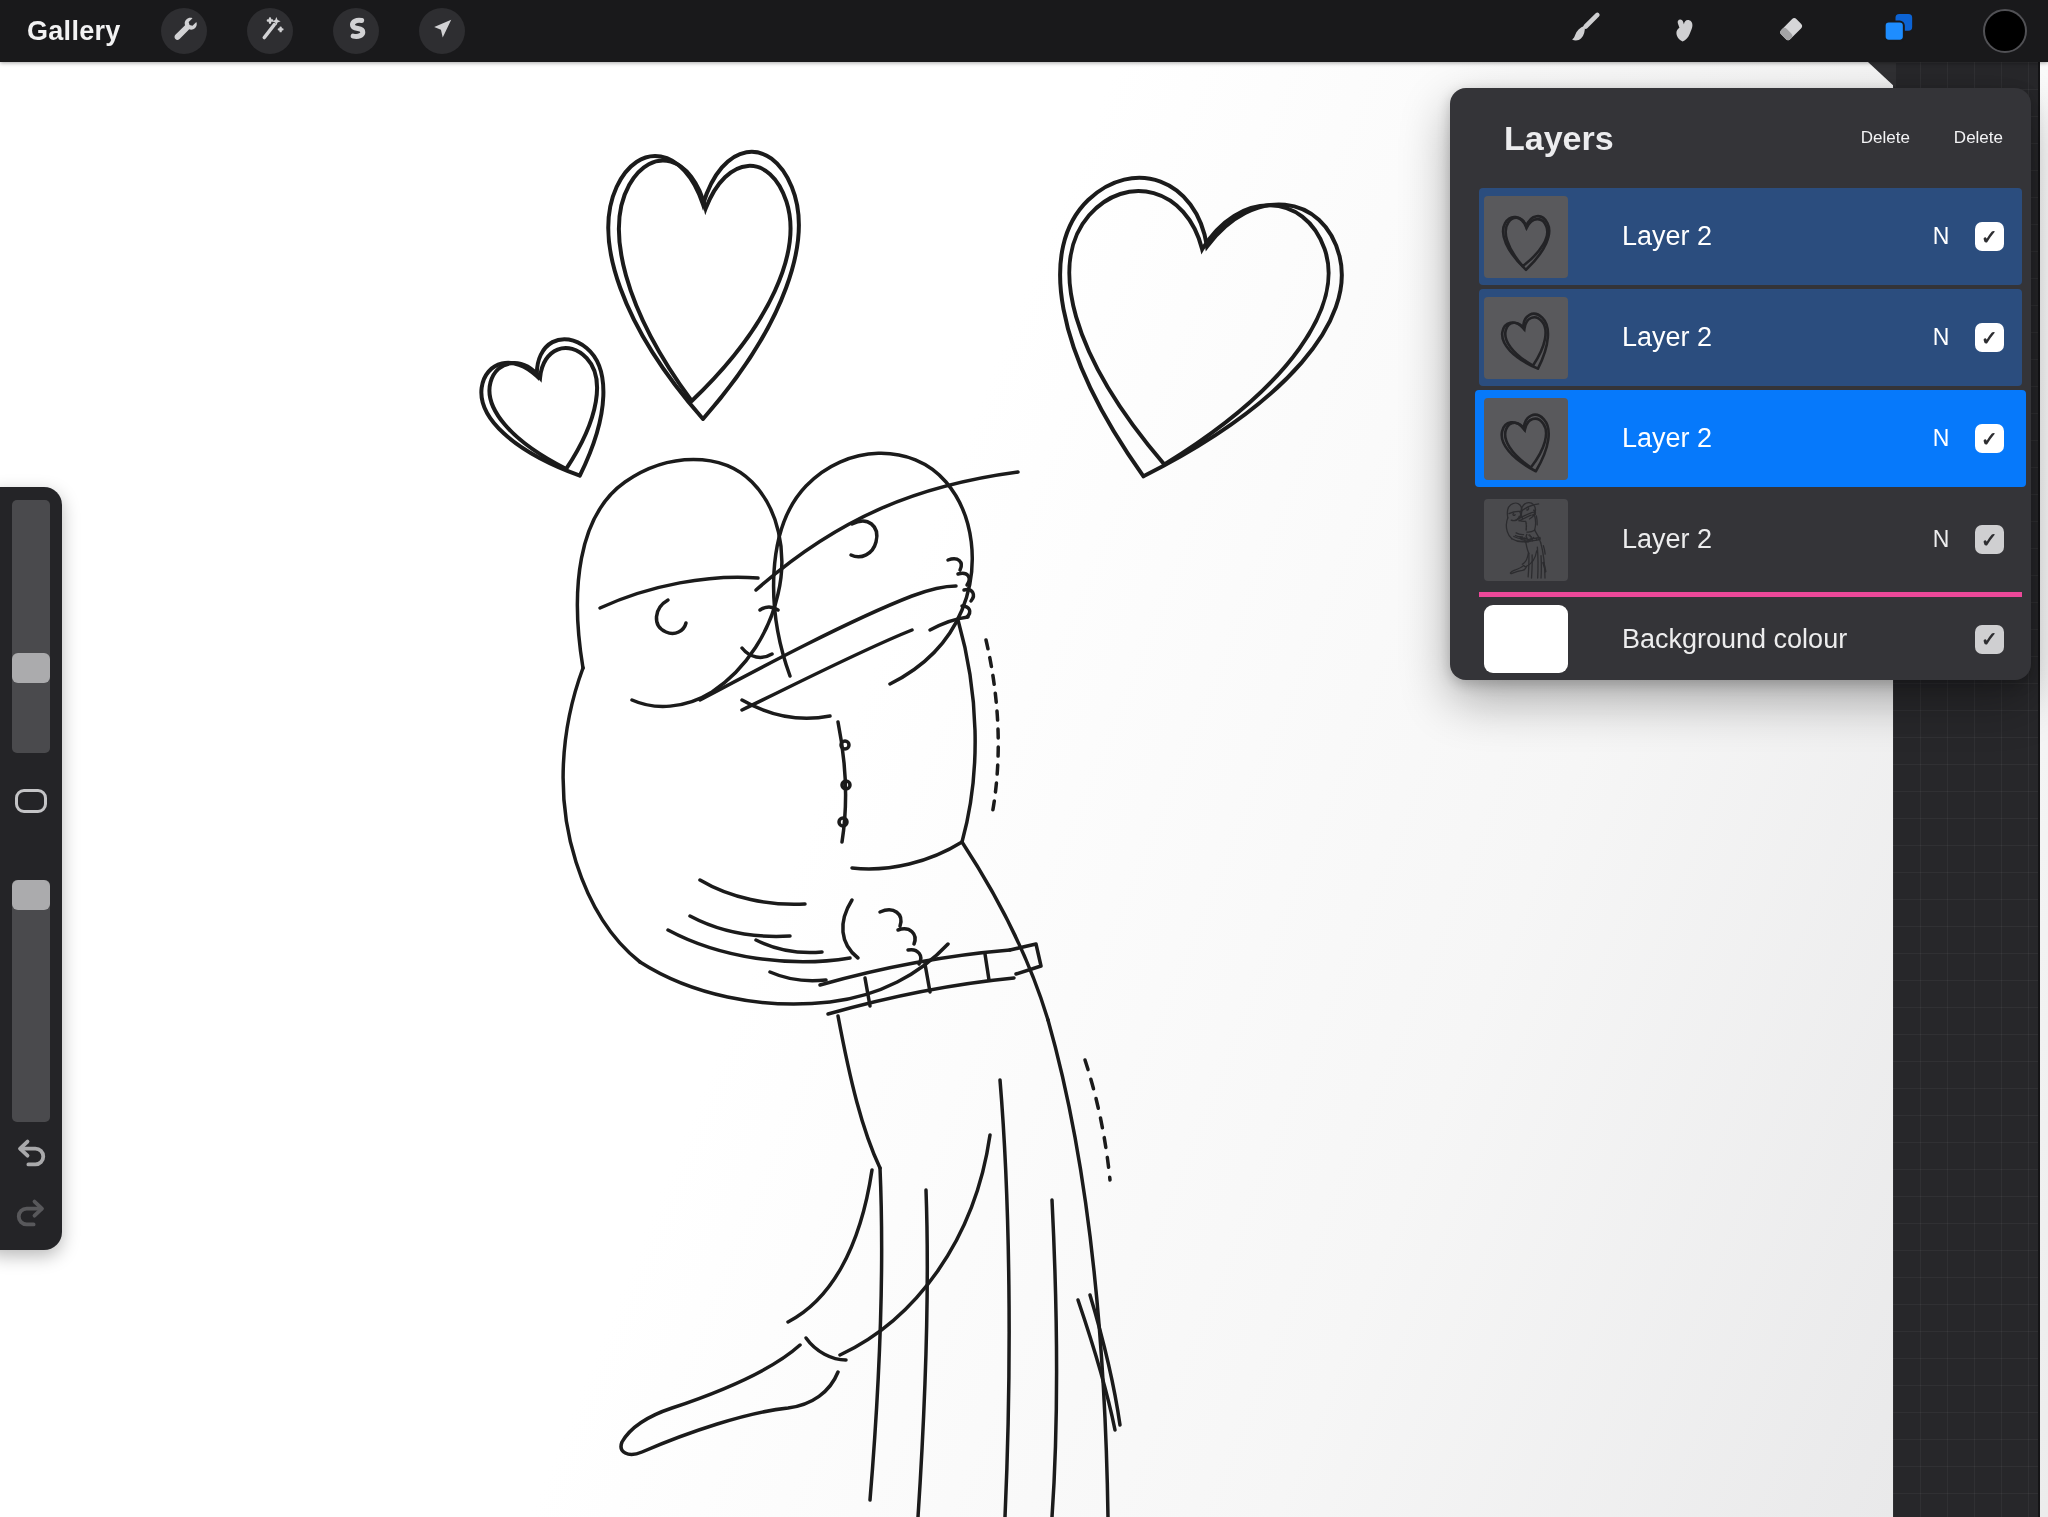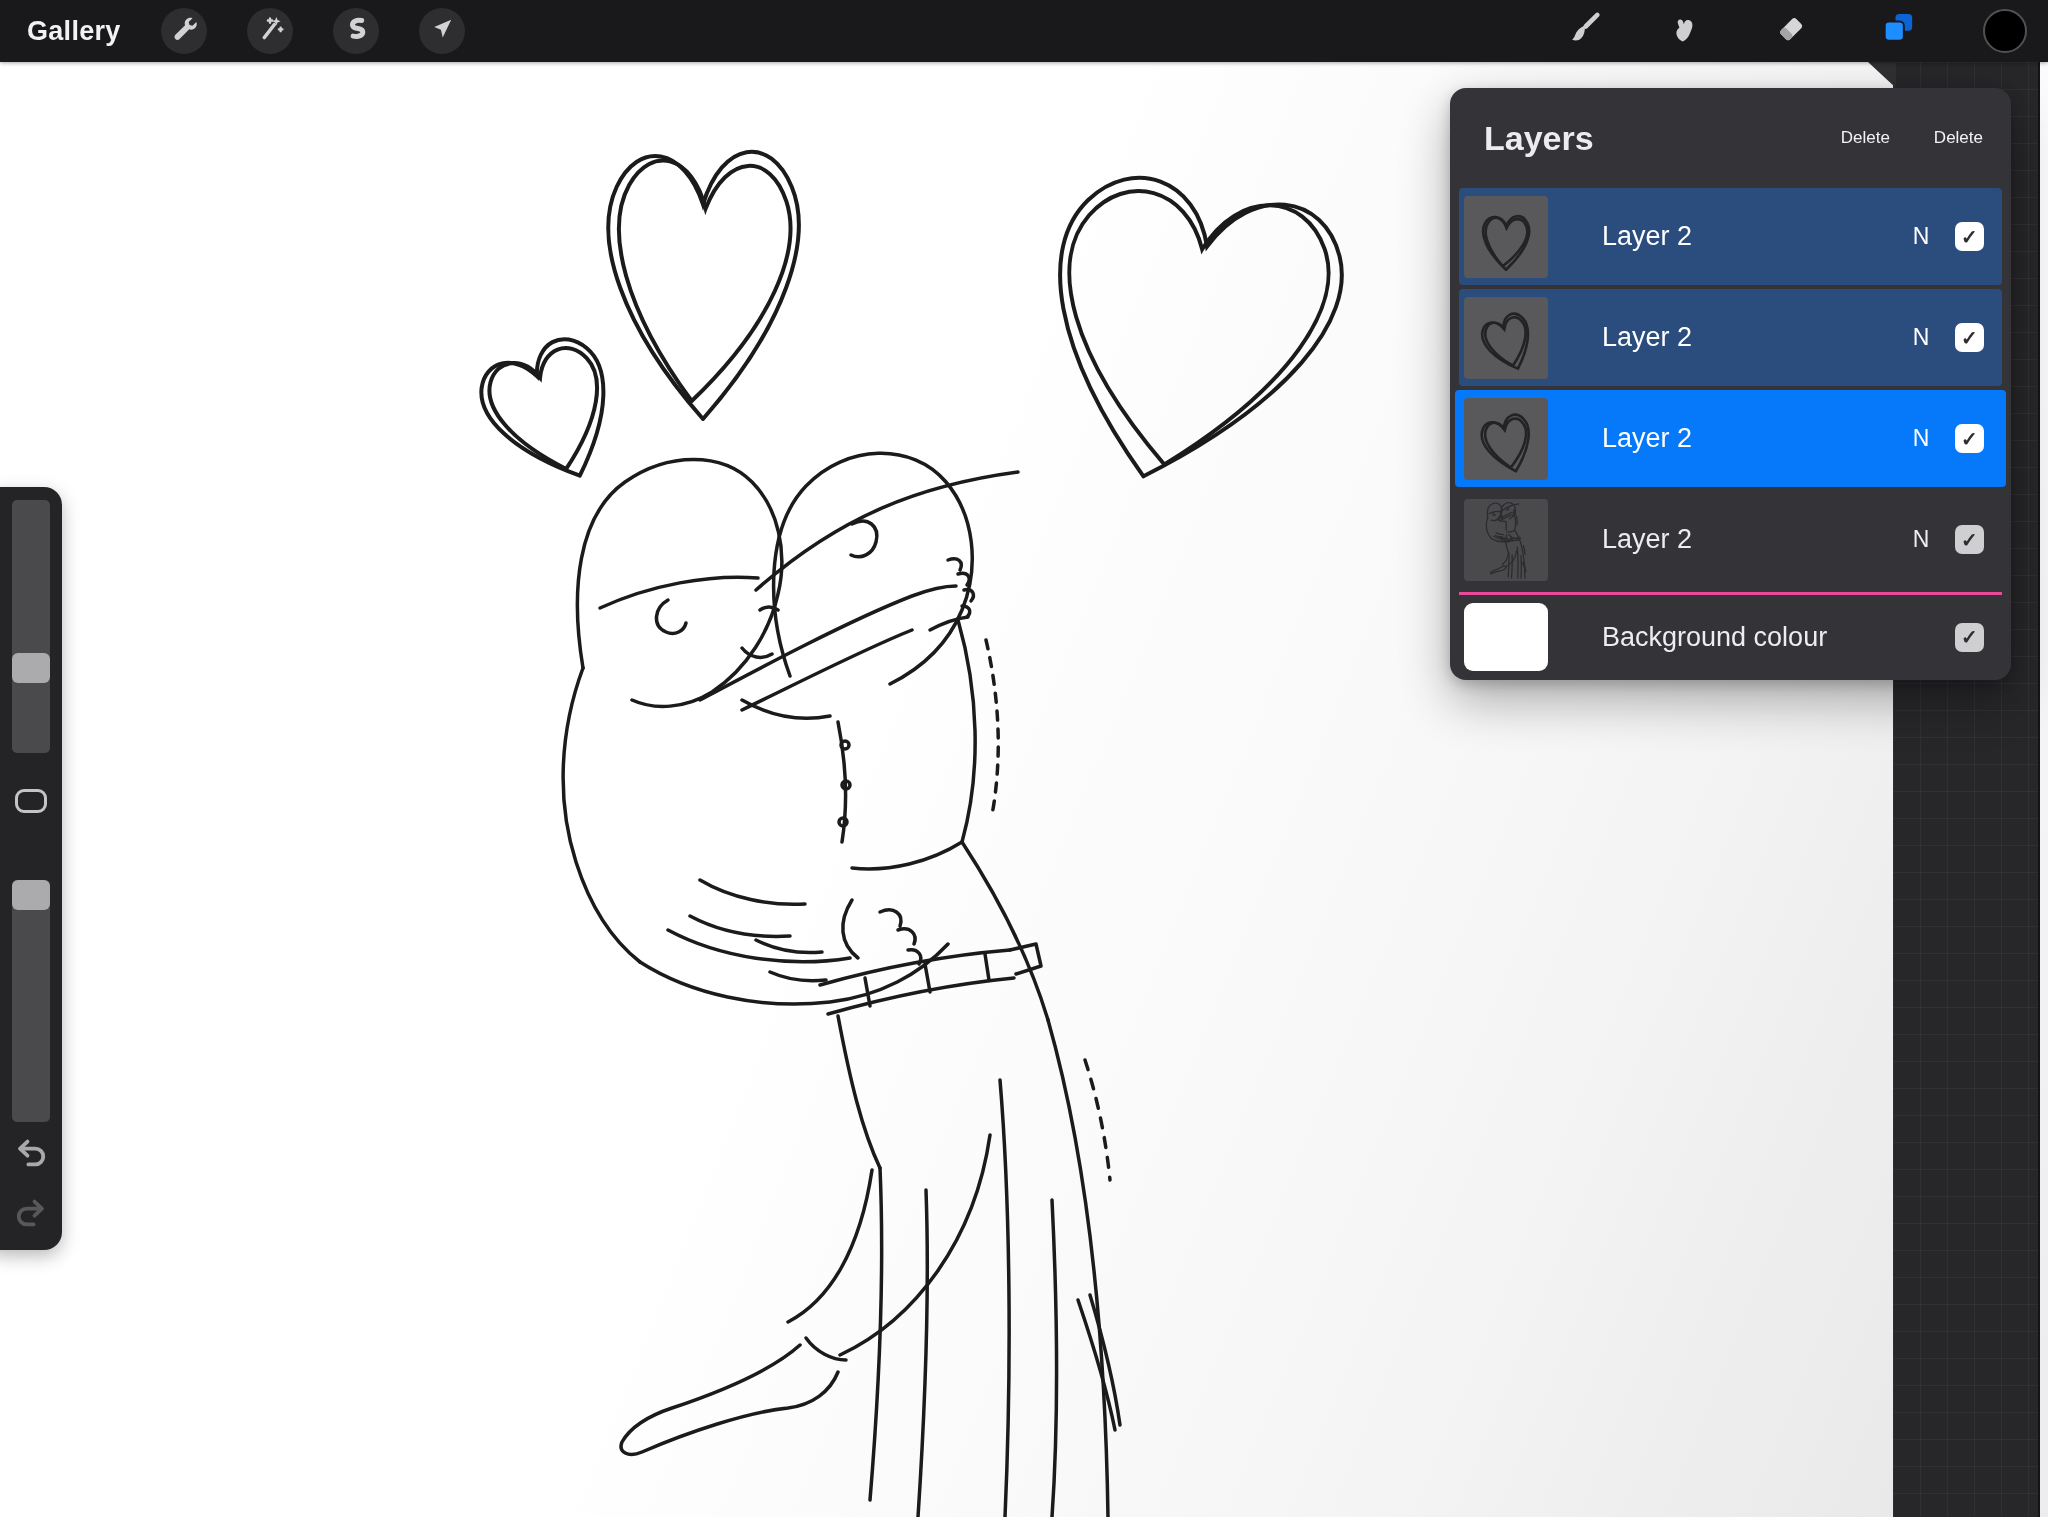--- a/index.html
+++ b/index.html
@@ -45,30 +45,30 @@
   #handle-size{top:153px;}
   #handle-opacity{top:0px;}
   #modify-btn{position:absolute;left:31px;top:302px;width:32px;height:24px;border:3px solid #c4c4c6;
               border-radius:9px;box-sizing:border-box;}
   .side-ico{position:absolute;left:23px;width:48px;height:40px;display:flex;align-items:center;justify-content:center;}
   #undo-btn{top:648px;}
   #redo-btn{top:708px;}
 
   
   #layers-panel{position:absolute;left:1450px;top:26px;width:561px;height:592px;background:#343438;
-    border-radius:16px;z-index:30;box-shadow:0 20px 50px rgba(0,0,0,.32),0 4px 14px rgba(0,0,0,.2);}
+    border-radius:16px;z-index:30;box-shadow:0 20px 50px rgba(0,0,0,.32),0 4px 14px rgba(0,0,0,.2);padding-left:20px;}
   #panel-header{display:flex;align-items:center;height:100px;padding:0 28px 0 34px;}
   #panel-title{color:#ececee;font-size:34px;font-weight:bold;flex:1;}
   .panel-action{color:#f2f2f4;font-size:17px;margin-left:44px;}
   #rows{padding:0 9px;}
   .lrow{position:relative;height:97px;margin-bottom:4px;border-radius:4px;display:flex;align-items:center;
         background:transparent;}
   .lrow.sel-secondary{background:#2b4d7e;}
   .lrow.sel-primary{background:#0679fb;margin-left:-4px;margin-right:-4px;padding:0 4px;}
-  .lrow.hairline-top{border-top:3px solid #ec4899;border-radius:0;}
+  .lrow.hairline-top{border-top:5px solid #ec4899;border-radius:0;}
   .thumb{width:84px;height:82px;border-radius:4px;background:#59595c;margin-left:5px;flex:0 0 auto;
          display:flex;align-items:center;justify-content:center;overflow:hidden;}
   .thumb.darker{background:#4a4a4d;}
   .thumb.white{background:#ffffff;height:68px;border-radius:9px;}
   .lname{color:#fff;font-size:27px;margin-left:54px;flex:1;}
   .blend{color:#fff;font-size:23px;width:40px;text-align:center;}
   .checkbox{width:29px;height:29px;border-radius:7px;background:#fff;margin:0 18px 0 14px;
             display:flex;align-items:center;justify-content:center;
             color:#2e2e31;font-size:20px;font-weight:bold;flex:0 0 auto;}
   .lrow.dim .checkbox{background:#cfcfd1;}

